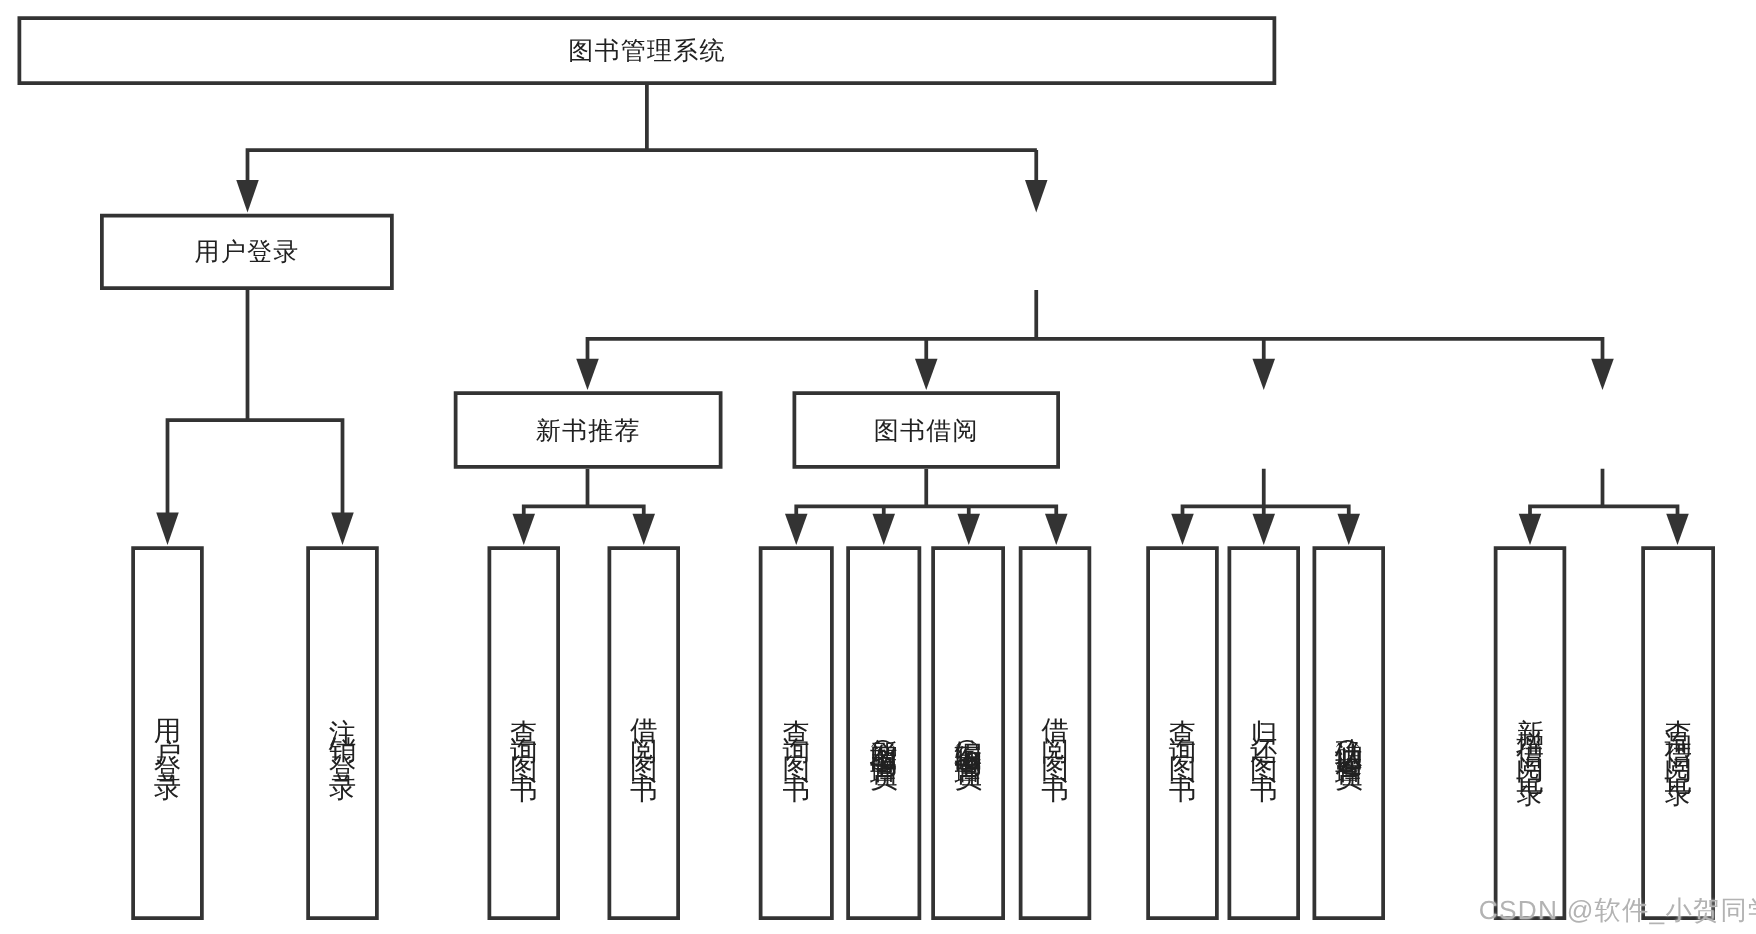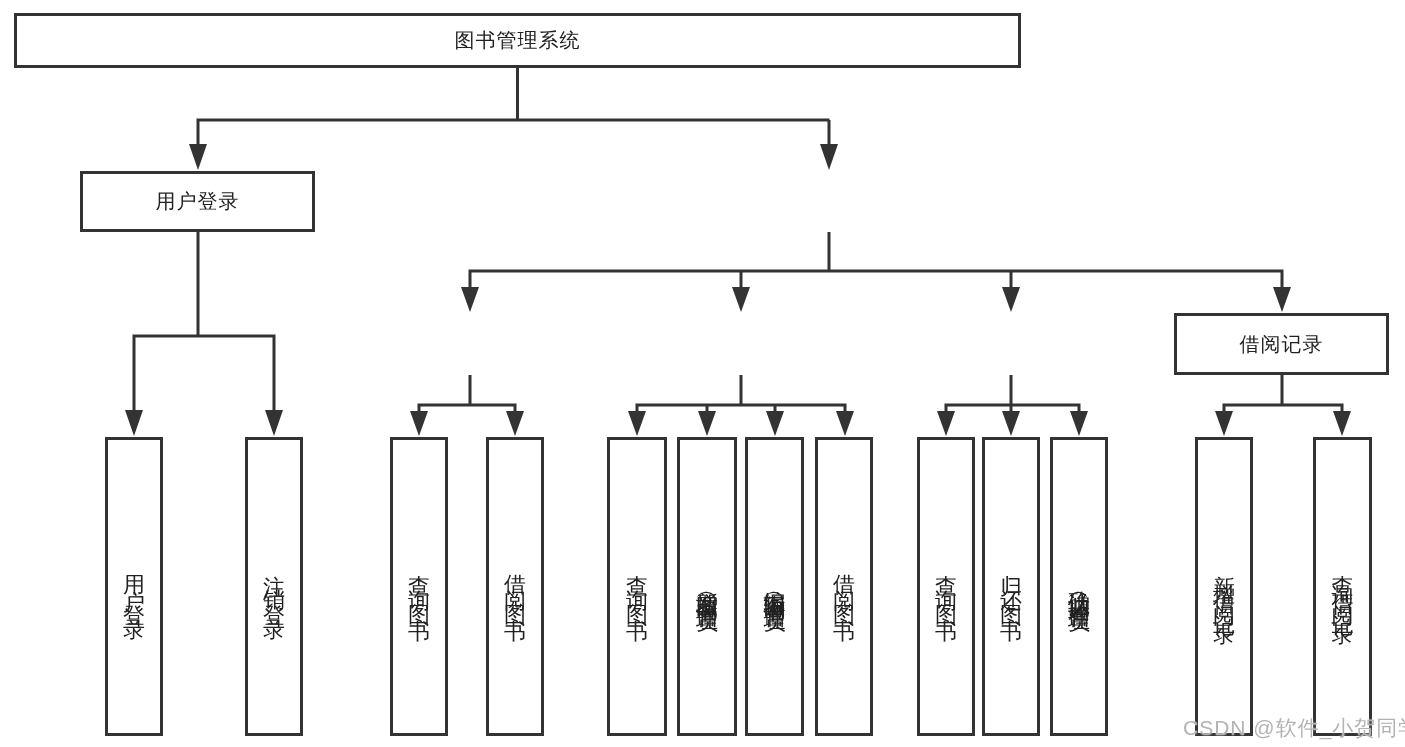--- a/index.html
+++ b/index.html
@@ -79,22 +79,25 @@
   </svg>
 
   <div class="box" style="left:14px;top:13px;width:1007px;height:55px">
     <span class="hlabel">图书管理系统</span>
   </div>
 
   <div class="box" style="left:80px;top:171px;width:235px;height:61px">
     <span class="hlabel">用户登录</span>
   </div>
 
-  <div class="box" style="left:1174px;top:313px;width:215px;height:62px">
-    <span class="hlabel">借阅记录</span>
+  <div class="box" style="left:363px;top:313px;width:215px;height:62px">
+    <span class="hlabel">新书推荐</span>
+  </div>
+  <div class="box" style="left:634px;top:313px;width:214px;height:62px">
+    <span class="hlabel">图书借阅</span>
   </div>
 
   <div class="box" style="left:105px;top:437px;width:58px;height:299px">
     <span class="vtext ls4">用户登录</span>
   </div>
   <div class="box" style="left:245px;top:437px;width:58px;height:299px">
     <span class="vtext ls4">注销登录</span>
   </div>
 
   <div class="box" style="left:390px;top:437px;width:58px;height:299px">

